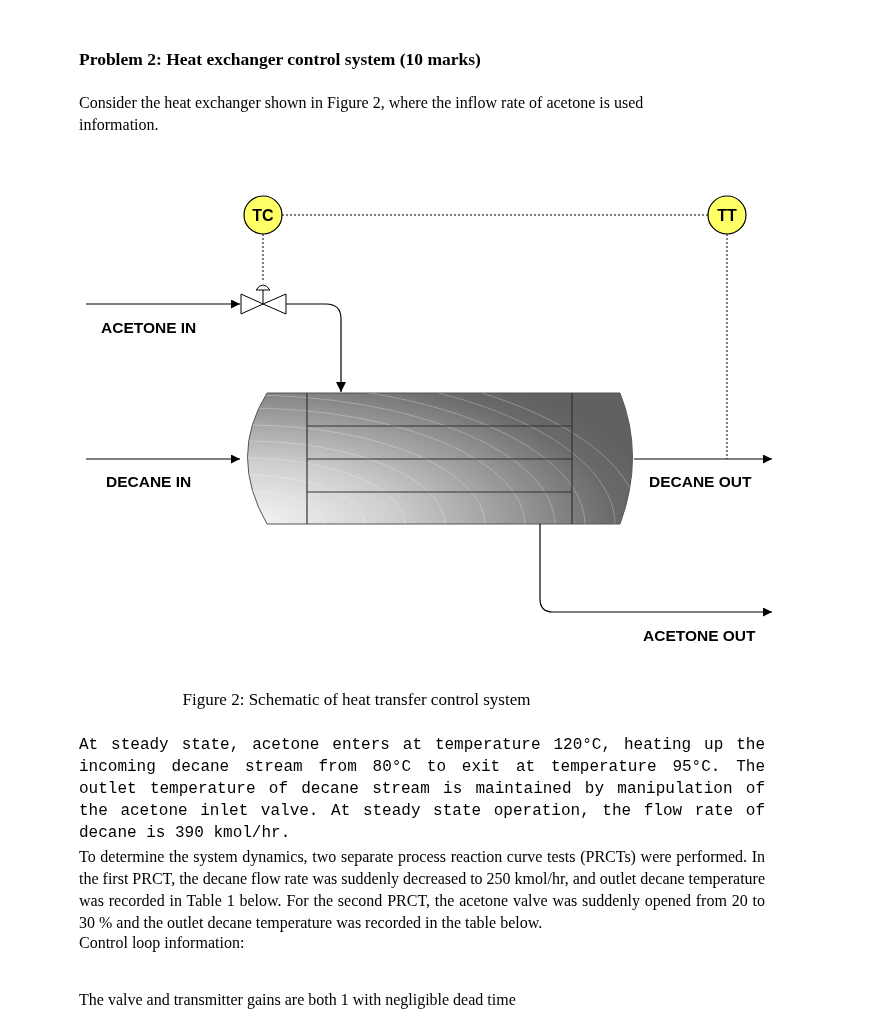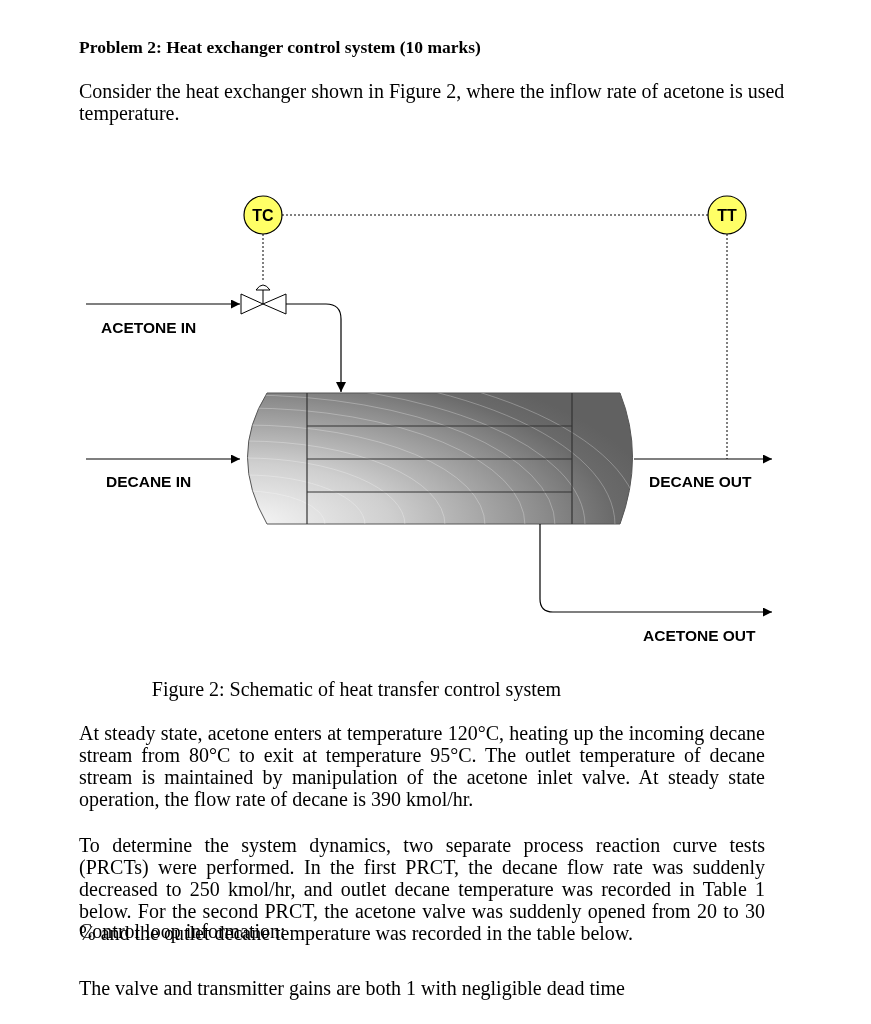--- a/index.html
+++ b/index.html
@@ -1,33 +1,33 @@
 <!DOCTYPE html>
 <html><head>
   <meta charset="utf-8">
   <style>
     html, body { margin: 0; padding: 0; background: #ffffff; }
     body { width: 871px; height: 1024px; position: relative; overflow: hidden; color: #000; }
-    .serif { font-family: "Liberation Serif", "DejaVu Serif", serif; }
+    .serif { font-family: "Liberation Serif", "DejaVu Serif", serif; margin-top: 12px; }
     .title { position: absolute; left: 79px; top: 37px; font-size: 17.5px; font-weight: bold; }
-    .para { position: absolute; left: 79px; font-size: 20px; line-height: 22px; }
+    .para { position: absolute; left: 79px; font-size: 16px; line-height: 22px; }
     .para.justify { text-align: justify; text-align-last: left; width: 686px; }
-    .caption { position: absolute; left: 0; width: 713px; text-align: center; top: 678px; font-size: 20px; }
+    .caption { position: absolute; left: 0; width: 713px; text-align: center; top: 678px; font-size: 17px; }
     #figure { position: absolute; left: 0; top: 185px; }
     .lbl { font-family: "Liberation Sans", "DejaVu Sans", sans-serif; font-weight: bold; font-size: 15.5px; fill: #000; }
     .inst { font-family: "Liberation Sans", "DejaVu Sans", sans-serif; font-weight: bold; font-size: 16px; fill: #000; }
   </style>
 </head>
 <body>
 
 <div class="title serif">Problem 2: Heat exchanger control system (10 marks)</div>
 
 <div class="para serif" style="top:80px;">
   <div>Consider the heat exchanger shown in Figure 2, where the inflow rate of acetone is used</div>
-  <div>temperature.</div>
+  <div>information.</div>
 </div>
 
 <svg id="figure" width="871" height="470" viewBox="0 185 871 470" xmlns="http://www.w3.org/2000/svg">
   <defs>
     <radialGradient id="shellGrad" cx="245" cy="525" r="420" gradientUnits="userSpaceOnUse" gradientTransform="translate(245 525) scale(1 0.42) translate(-245 -525)">
       <stop offset="0" stop-color="#f7f7f7"></stop>
       <stop offset="0.35" stop-color="#cfcfcf"></stop>
       <stop offset="0.7" stop-color="#8e8e8e"></stop>
       <stop offset="0.88" stop-color="#6a6a6a"></stop>
       <stop offset="1" stop-color="#616161"></stop>
@@ -101,18 +101,18 @@
   </g>
 
   <text class="lbl" x="101" y="333">ACETONE IN</text>
   <text class="lbl" x="106" y="487">DECANE IN</text>
   <text class="lbl" x="649" y="487">DECANE OUT</text>
   <text class="lbl" x="643" y="641">ACETONE OUT</text>
 </svg>
 
 <div class="caption serif">Figure 2: Schematic of heat transfer control system</div>
 
-<div class="para serif justify" style="top:722px;">At steady state, acetone enters at temperature 120°C, heating up the incoming decane stream from 80°C to exit at temperature 95°C. The outlet temperature of decane stream is maintained by manipulation of the acetone inlet valve. At steady state operation, the flow rate of decane is 390 kmol/hr.</div>
+<div class="para serif justify" style="top:722px;font-family:Liberation Mono, monospace;">At steady state, acetone enters at temperature 120°C, heating up the incoming decane stream from 80°C to exit at temperature 95°C. The outlet temperature of decane stream is maintained by manipulation of the acetone inlet valve. At steady state operation, the flow rate of decane is 390 kmol/hr.</div>
 
 <div class="para serif justify" style="top:834px;">To determine the system dynamics, two separate process reaction curve tests (PRCTs) were performed. In the first PRCT, the decane flow rate was suddenly decreased to 250 kmol/hr, and outlet decane temperature was recorded in Table 1 below. For the second PRCT, the acetone valve was suddenly opened from 20 to 30 % and the outlet decane temperature was recorded in the table below.</div>
 
 <div class="para serif" style="top:920px;">Control loop information:</div>
 <div class="para serif" style="top:977px;font-family:Liberation Serif, serif;">The valve and transmitter gains are both 1 with negligible dead time</div>
 
 </body></html>

